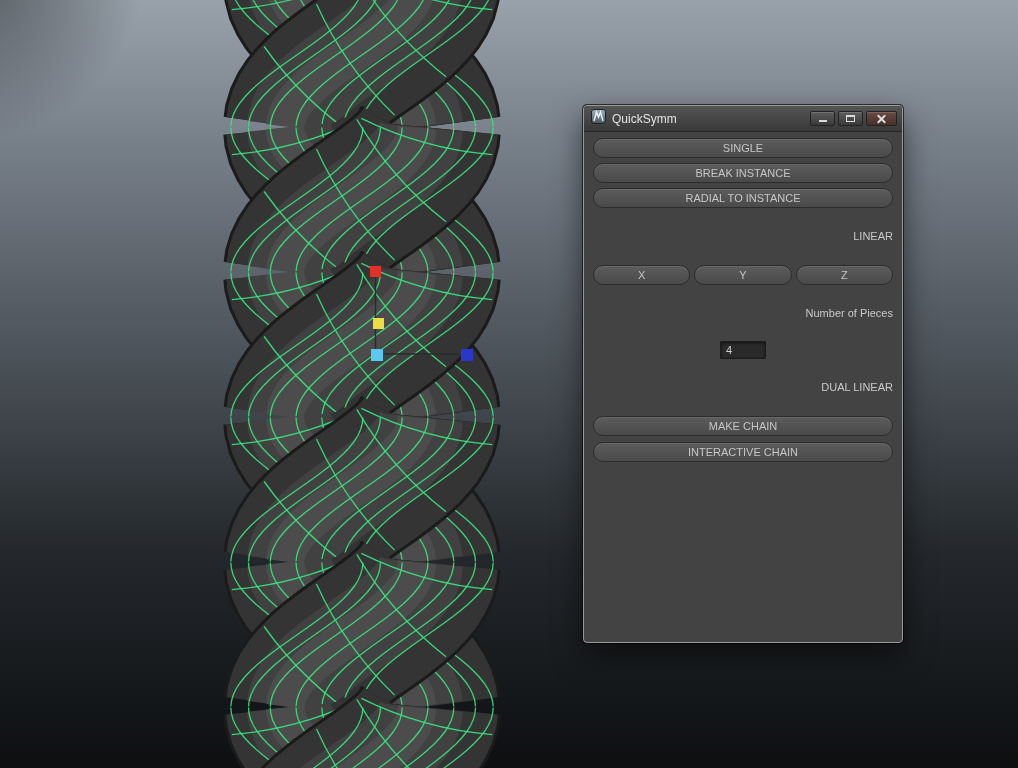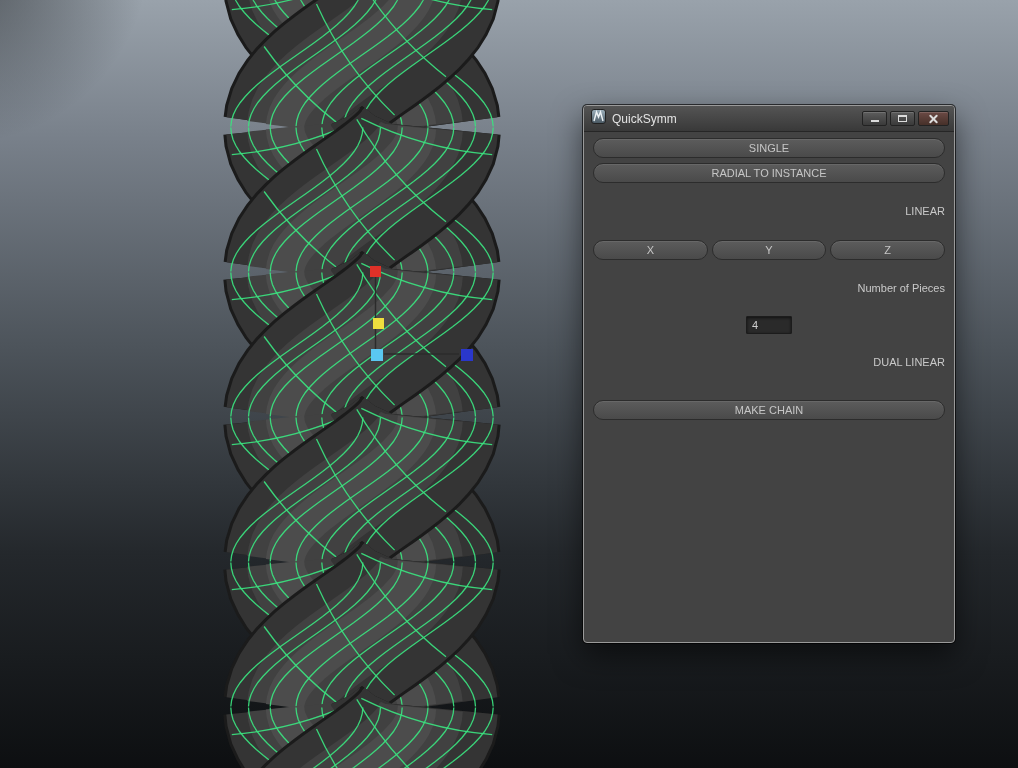--- a/index.html
+++ b/index.html
@@ -9,21 +9,21 @@
     background:linear-gradient(180deg,#99a2ab 0%,#78808a 18%,#4d545b 45%,#24282c 72%,#0d0f11 100%);
   }
   .vignette{
     position:absolute;inset:0;pointer-events:none;
     background:radial-gradient(circle at -4% -6%, rgba(8,10,12,.55) 0px, rgba(8,10,12,0) 190px);
   }
   .viewport-svg{position:absolute;left:0;top:0;}
 
   
   .qs-window{
-    position:absolute;left:583px;top:105px;width:372px;height:538px;
+    position:absolute;left:583px;top:105px;width:320px;height:538px;
     background:#434343;border:1px solid #9a9a9a;border-radius:4px;
     box-shadow:0 0 0 1px rgba(0,0,0,.65), 0 12px 30px rgba(0,0,0,.55);
   }
   .titlebar{
     height:26px;display:flex;align-items:center;padding:0 5px 0 7px;
     background:linear-gradient(#545454,#393939);
     border-bottom:1px solid #262626;border-radius:3px 3px 0 0;
   }
   .title{margin-left:6px;font-size:12px;color:#e3e3e3;}
   .tb-spacer{flex:1;}
@@ -52,21 +52,21 @@
     border:1px solid #2c2c2c;border-radius:10px;
     color:#c6c6c6;font-size:11px;line-height:18px;text-align:center;
     box-shadow:inset 0 1px 0 rgba(255,255,255,.08);
     white-space:nowrap;overflow:hidden;
   }
   .btn-row{display:flex;gap:4px;}
   .btn-row .btn{flex:1;margin:0;}
   .section-label{
     display:block;text-align:right;color:#c9c9c9;font-size:11px;height:13px;line-height:13px;
   }
-  .mt22{margin-top:22px;} .mt6{margin-top:6px;} .mt31{margin-top:31px;}
+  .mt22{margin-top:22px;} .mt6{margin-top:6px;} .mt31{margin-top:22px;}
   .pieces-input{
     display:block;margin:21px auto 0 auto;width:46px;height:18px;
     background:#2a2a2a;border:1px solid #1c1c1c;border-radius:1px;
     color:#d0d0d0;font-size:11px;padding:0 5px;
     box-shadow:inset 0 1px 3px rgba(0,0,0,.6);
   }
 </style>
 </head>
 <body>
 
@@ -348,31 +348,33 @@
       <button class="wc">
         <span class="g-max"></span>
       </button>
       <button class="wc wc-close">
         <span class="g-close"></span>
       </button>
     </div>
 
     <div class="qs-content">
       <button class="btn">SINGLE</button>
+      <button class="btn">BREAK INSTANCE</button>
       <button class="btn">RADIAL TO INSTANCE</button>
 
       <span class="section-label mt22">LINEAR</span>
       <div class="btn-row mt22">
         <button class="btn">X</button>
         <button class="btn">Y</button>
         <button class="btn">Z</button>
       </div>
 
 
       <span class="section-label mt22">Number of Pieces</span>
       <input class="pieces-input" type="text" value="4" style="">
 
       <span class="section-label mt22">DUAL LINEAR</span>
 
       <button class="btn mt31">MAKE CHAIN</button>
+      <button class="btn mt6">INTERACTIVE CHAIN</button>
     </div>
   </div>
 </div>
 
 </body></html>

